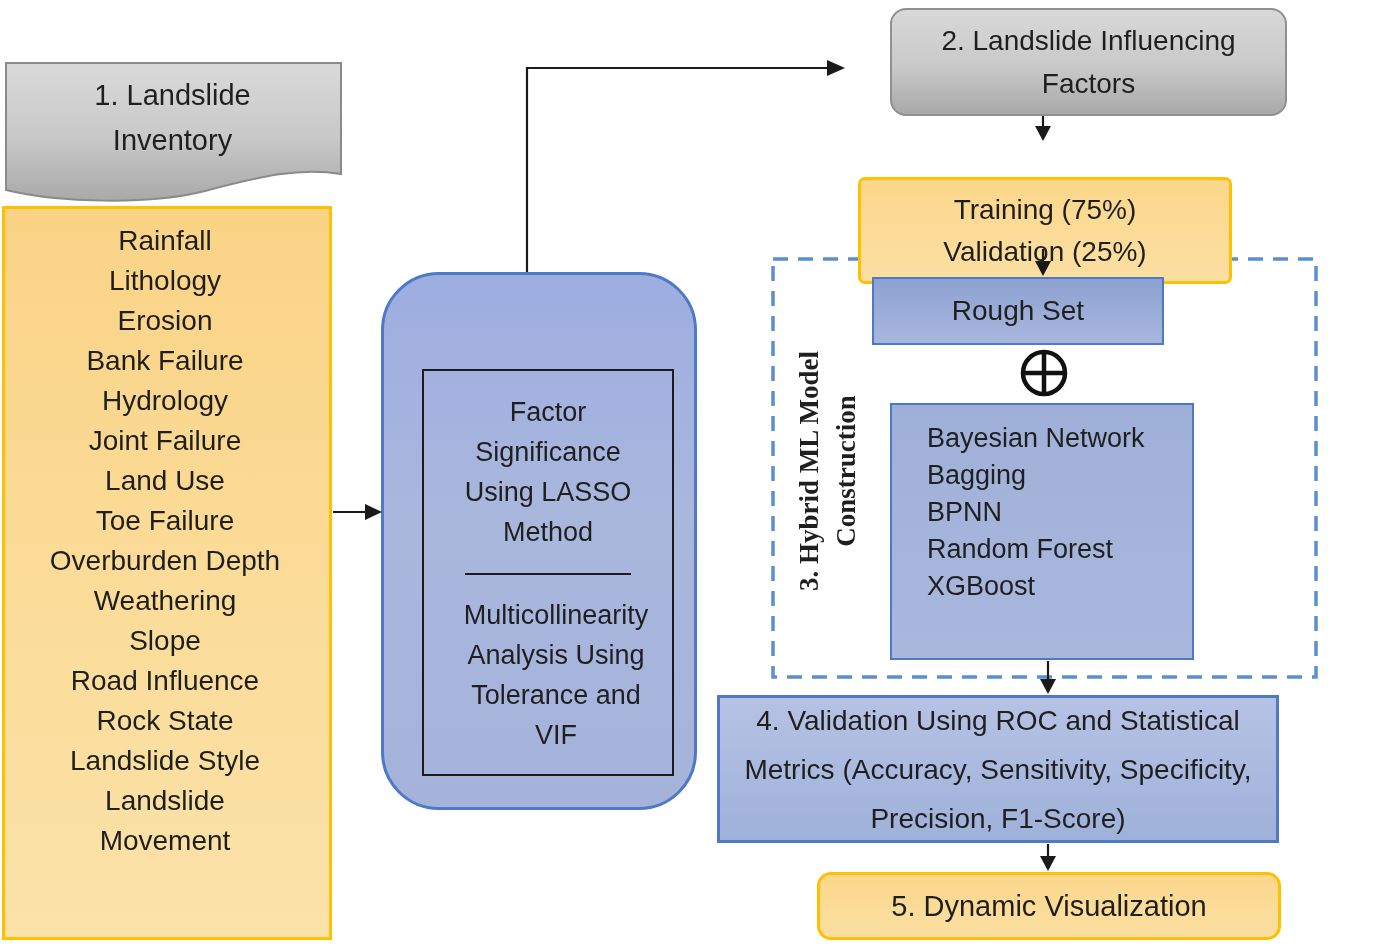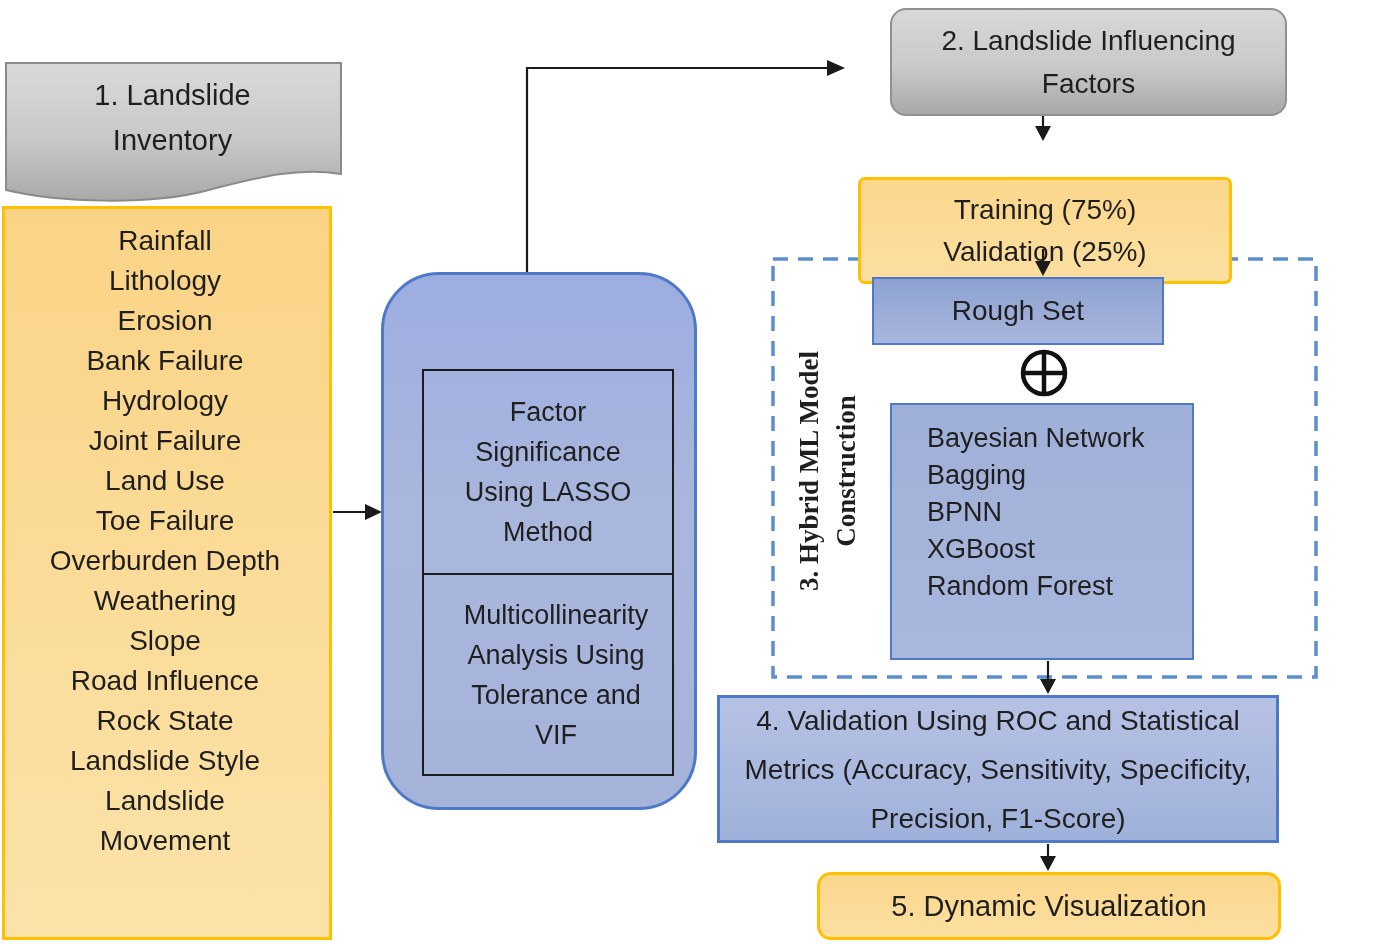--- a/index.html
+++ b/index.html
@@ -21,21 +21,21 @@
 
   #factor-list { left:2px; top:206px; width:330px; height:734px;
     background:linear-gradient(180deg,#fad386 0%, #fbdd9b 60%, #fbe2a9 100%);
     border:3px solid #ffc000; padding:12px 22px 0 18px; }
   .factor-item { font-size:28px; line-height:40px; white-space:pre-line; }
 
   #lasso-box { left:381px; top:272px; width:316px; height:538px;
     border-radius:58px; border:3px solid #4d79c7;
     background:linear-gradient(180deg,#9dade0 0%, #a9b7dd 45%, #a5b3db 100%); }
   #lasso-inner { position:absolute; left:38px; top:94px; width:252px; height:407px;
-    border:2px solid #1c1c1c; display:flex; flex-direction:column; box-sizing:border-box; }
+    border:2px solid #1c1c1c; display:flex; flex-direction:column; box-sizing:border-box;align-items:center; }
   .lasso-cell { font-size:27px; line-height:40px; white-space:pre-line; text-align:center; }
   #lasso-cell-top { flex:0 0 202px; border-bottom:2px solid #1c1c1c; }
   #lasso-cell-bottom { flex:1 1 auto;padding-left:16px; }
 
   #influencing-box { left:890px; top:8px; width:397px; height:108px;
     border-radius:16px; border:2px solid #909090;
     background:linear-gradient(180deg,#d8d8d8 0%, #c9c9c9 55%, #a8a8a8 100%);
     font-size:28px; line-height:43px; }
 
   #training-box { left:858px; top:141px; width:374px; height:107px;
@@ -109,21 +109,21 @@
 Factors</div>
 
   <div class="node flexc" id="training-box">Training (75%)
 Validation (25%)</div>
 
   <div class="node flexc" id="hybrid-label">3. Hybrid ML Model
 Construction</div>
 
   <div class="node flexc" id="roughset-box">Rough Set</div>
 
-  <div class="node" id="models-box"><div class="model-item">Bayesian Network</div><div class="model-item">Bagging</div><div class="model-item">BPNN</div><div class="model-item">XGBoost</div><div class="model-item">Random Forest</div></div>
+  <div class="node" id="models-box"><div class="model-item">Bayesian Network</div><div class="model-item">Bagging</div><div class="model-item">BPNN</div><div class="model-item">Random Forest</div><div class="model-item">XGBoost</div></div>
 
   <div class="node flexc" id="validation-box">4. Validation Using ROC and Statistical
 Metrics (Accuracy, Sensitivity, Specificity,
 Precision, F1-Score)</div>
 
   <div class="node flexc" id="visualization-box">5. Dynamic Visualization</div>
 
   <svg class="layer arrows" viewBox="0 0 1386 950">
     <g stroke="#1a1a1a" stroke-width="2.2" fill="#1a1a1a">
       <g>

